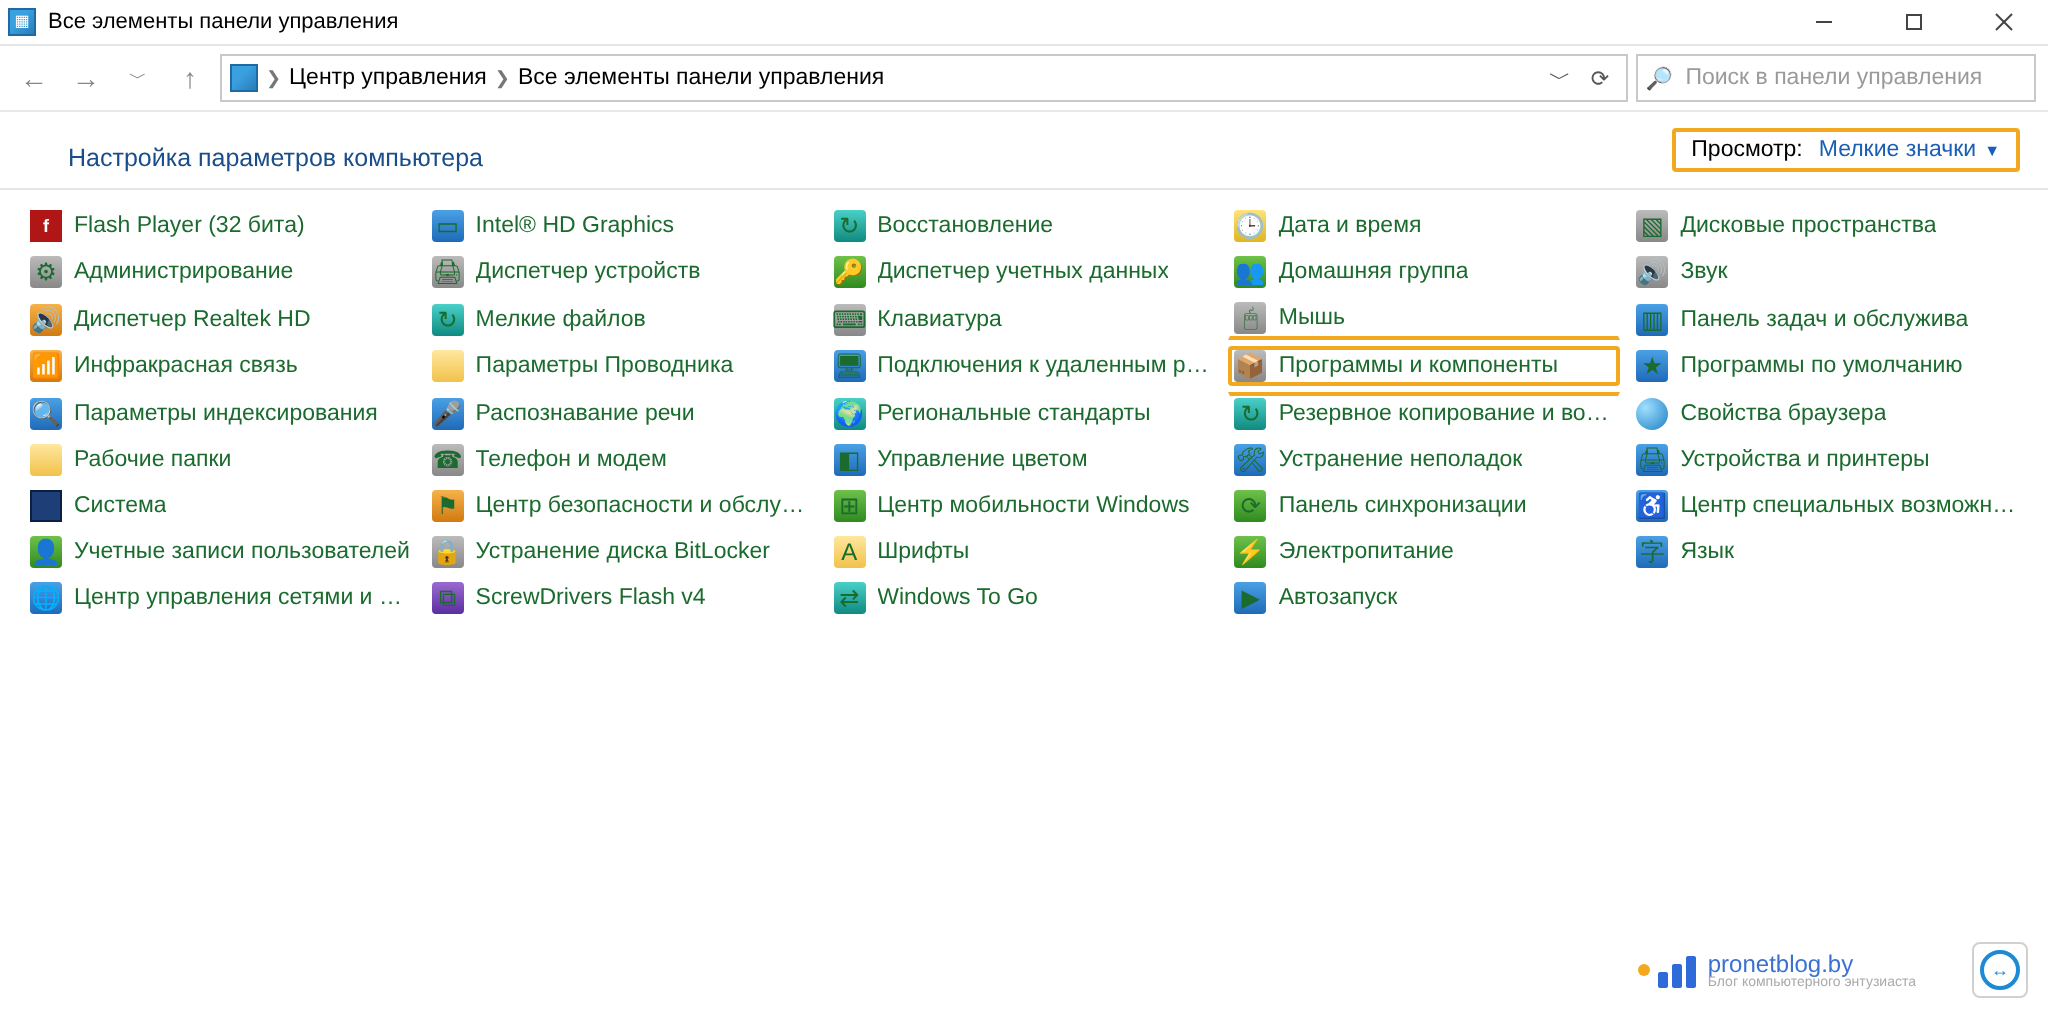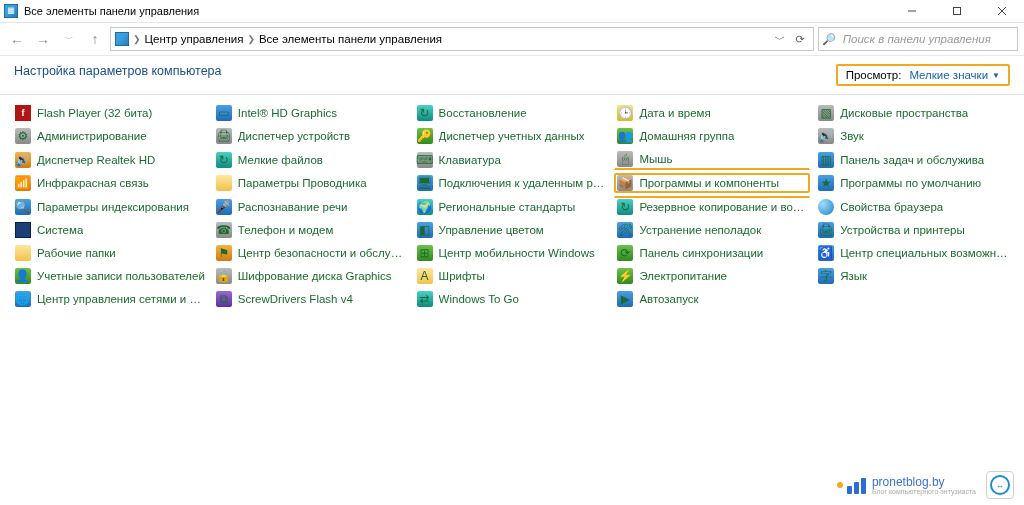--- a/index.html
+++ b/index.html
@@ -86,28 +86,28 @@
     border: 1px solid #c9c9c9;
     display: flex;
     align-items: center;
     padding: 0 4px;
     color:#888;
   }
   .searchbox .s-icon{font-size:11px;color:#888;margin-right:4px;transform:scaleX(-1)}
   .searchbox input{
     border:none;outline:none;flex:1;font-size:11.5px;color:#555;
     background:transparent;
-    font-style:italic;
   }
   .searchbox input::placeholder{color:#9a9a9a}
 
   
   .header-strip{
-    display:flex;align-items:flex-start;justify-content:space-between;
+    display:flex;align-items:flex-end;justify-content:space-between;
     padding: 8px 14px 4px 14px;
+    margin-left: 20px;
   }
   .page-title{
     color:#1a4e8a;
     font-size:12.5px;
   }
   .view-box{
     border:2px solid #f3a91f;
     border-radius:2px;
     padding:3px 8px;
     display:flex;align-items:center;gap:8px;
@@ -162,21 +162,21 @@
   .ic-folder{background:linear-gradient(#ffe79e,#f1c24b);border-radius:2px}
   .ic-monitor{background:#1e3e78;border:1px solid #0a1f44;box-sizing:border-box}
   .ic-shield{background:linear-gradient(135deg,#d33,#a11);border-radius:2px 2px 50% 50%/2px 2px 70% 70%}
   .ic-globe{background:radial-gradient(circle at 30% 30%, #9fe0ff, #1d7fc4);border-radius:50%}
 
   
   .watermark{
     position:absolute;
     right:10px;
     bottom:6px;
-    display:flex;align-items:center;gap:10px;
+    display:flex;align-items:center;gap:28px;
   }
   .wm-logo{
     display:flex;align-items:flex-end;gap:2px;height:18px;
   }
   .wm-logo .bar{width:5px;background:#2f6bd8;border-radius:1px}
   .wm-logo .dot{width:6px;height:6px;background:#f3a91f;border-radius:50%;align-self:center;margin-right:2px}
   .wm-text{display:flex;flex-direction:column;line-height:1}
   .wm-text .t1{color:#3b72d0;font-size:12px;font-weight:500}
   .wm-text .t2{color:#aaa;font-size:7px}
   .wm-tv{
@@ -269,28 +269,28 @@
     </div>
     <div class="item">
       <div class="ico ic-orange">📶</div>
       <span class="lbl">Инфракрасная связь</span>
     </div>
     <div class="item">
       <div class="ico ic-blue">🔍</div>
       <span class="lbl">Параметры индексирования</span>
     </div>
     <div class="item">
+      <div class="ico ic-folder"></div>
+      <span class="lbl">Рабочие папки</span>
+    </div>
+    <div class="item">
       <div class="ico ic-monitor"></div>
       <span class="lbl">Система</span>
     </div>
     <div class="item">
-      <div class="ico ic-folder"></div>
-      <span class="lbl">Рабочие папки</span>
-    </div>
-    <div class="item">
       <div class="ico ic-green">👤</div>
       <span class="lbl">Учетные записи пользователей</span>
     </div>
     <div class="item">
       <div class="ico ic-blue">🌐</div>
       <span class="lbl">Центр управления сетями и общи...</span>
     </div>
     <div class="item">
       <div class="ico ic-blue">▭</div>
       <span class="lbl">Intel® HD Graphics</span>
@@ -314,21 +314,21 @@
     <div class="item">
       <div class="ico ic-gray">☎</div>
       <span class="lbl">Телефон и модем</span>
     </div>
     <div class="item">
       <div class="ico ic-orange">⚑</div>
       <span class="lbl">Центр безопасности и обслужива...</span>
     </div>
     <div class="item">
       <div class="ico ic-gray">🔒</div>
-      <span class="lbl">Шифрование диска Graphics</span>
+      <span class="lbl">Устранение диска BitLocker</span>
     </div>
     <div class="item">
       <div class="ico ic-purple">⧉</div>
       <span class="lbl">ScrewDrivers Flash v4</span>
     </div>
     <div class="item">
       <div class="ico ic-teal">↻</div>
       <span class="lbl">Восстановление</span>
     </div>
     <div class="item">

